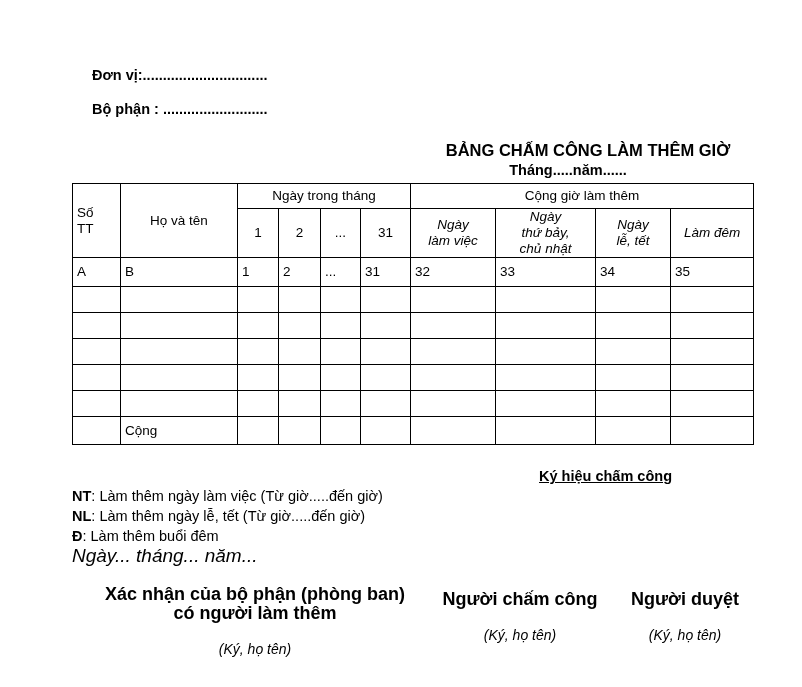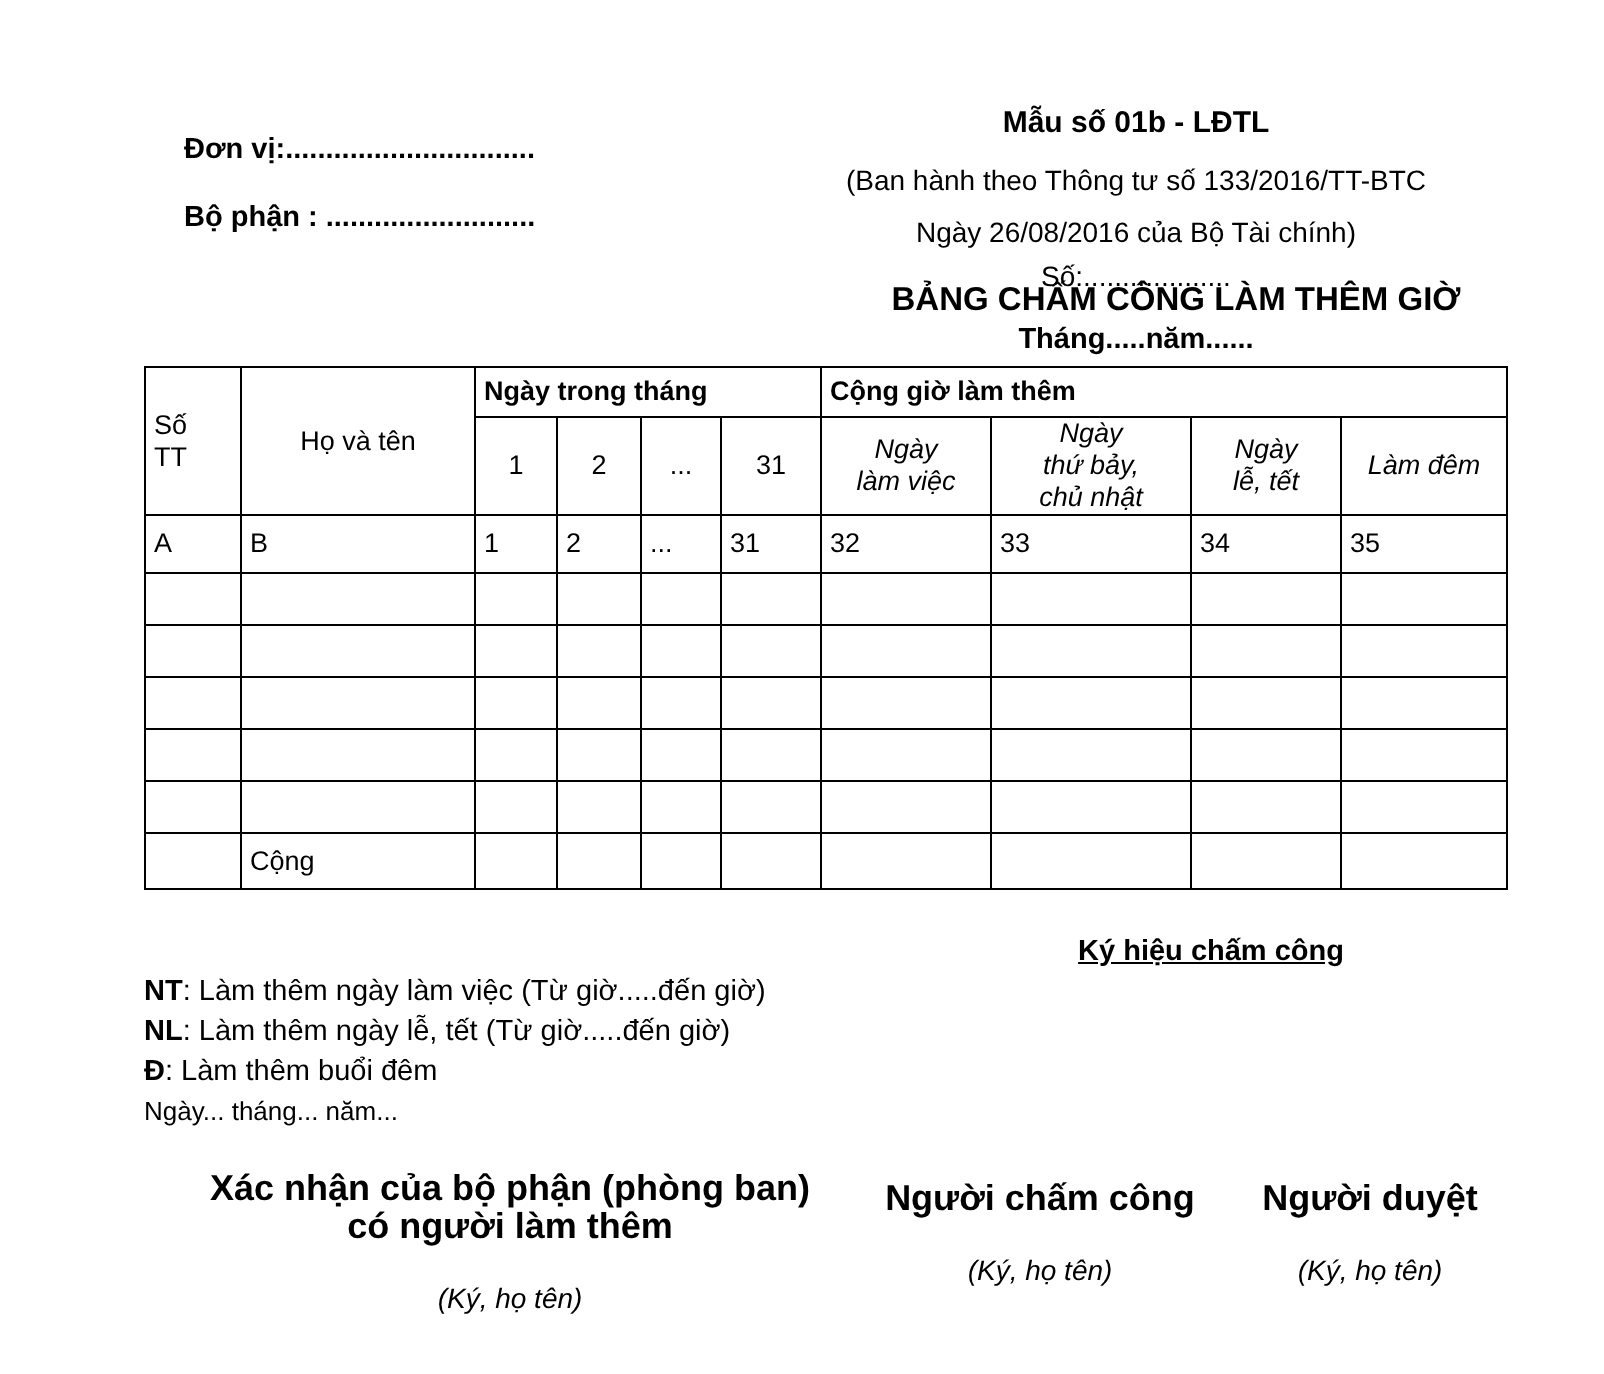--- a/index.html
+++ b/index.html
@@ -95,23 +95,22 @@
     table-layout: fixed;
   }
   table.sheet td {
     border: 1px solid #000000;
     font-size: 13.5px;
     padding: 0 4px;
     vertical-align: middle;
     line-height: 16px;
   }
   td.grp {
-    text-align: left;
+    text-align: center;
     height: 24px;
-    font-weight: bold;
   }
   td.sott {
     text-align: left;
     width: 48px;
   }
   td.hoten {
     text-align: center;
     width: 117px;
   }
   td.day {
@@ -151,21 +150,22 @@
     line-height: 20px;
     text-align: right;
   }
   .legend-row {
     font-size: 14.5px;
     line-height: 20px;
     white-space: nowrap;
   }
   .legend-row b { font-weight: bold; }
   .legend-date {
-    font-size: 13px;
+    font-style: italic;
+    font-size: 19px;
     line-height: 20px;
   }
 
   
   .sign-zone {
     position: absolute;
     left: 0;
     top: 585px;
     width: 802px;
     height: 80px;
@@ -192,26 +192,20 @@
 
 <div class="page">
 
   <div class="header-zone">
 
     <div class="unit-block">
       <div class="unit-line">Đơn vị:...............................</div>
       <div class="unit-line">Bộ phận : ..........................</div>
     </div>
 
-    <div class="form-block">
-      <div class="form-code">Mẫu số 01b - LĐTL</div>
-      <div class="form-decree">(Ban hành theo Thông tư số 133/2016/TT-BTC</div>
-      <div class="form-decree">Ngày 26/08/2016 của Bộ Tài chính)</div>
-      <div class="form-serial">Số:...................</div>
-    </div>
 
   </div>
 
   <div class="doc-title">BẢNG CHẤM CÔNG LÀM THÊM GIỜ</div>
   <div class="doc-period">Tháng.....năm......</div>
 
   <table class="sheet">
     <colgroup>
       <col style="width:48px">
       <col style="width:117px">

